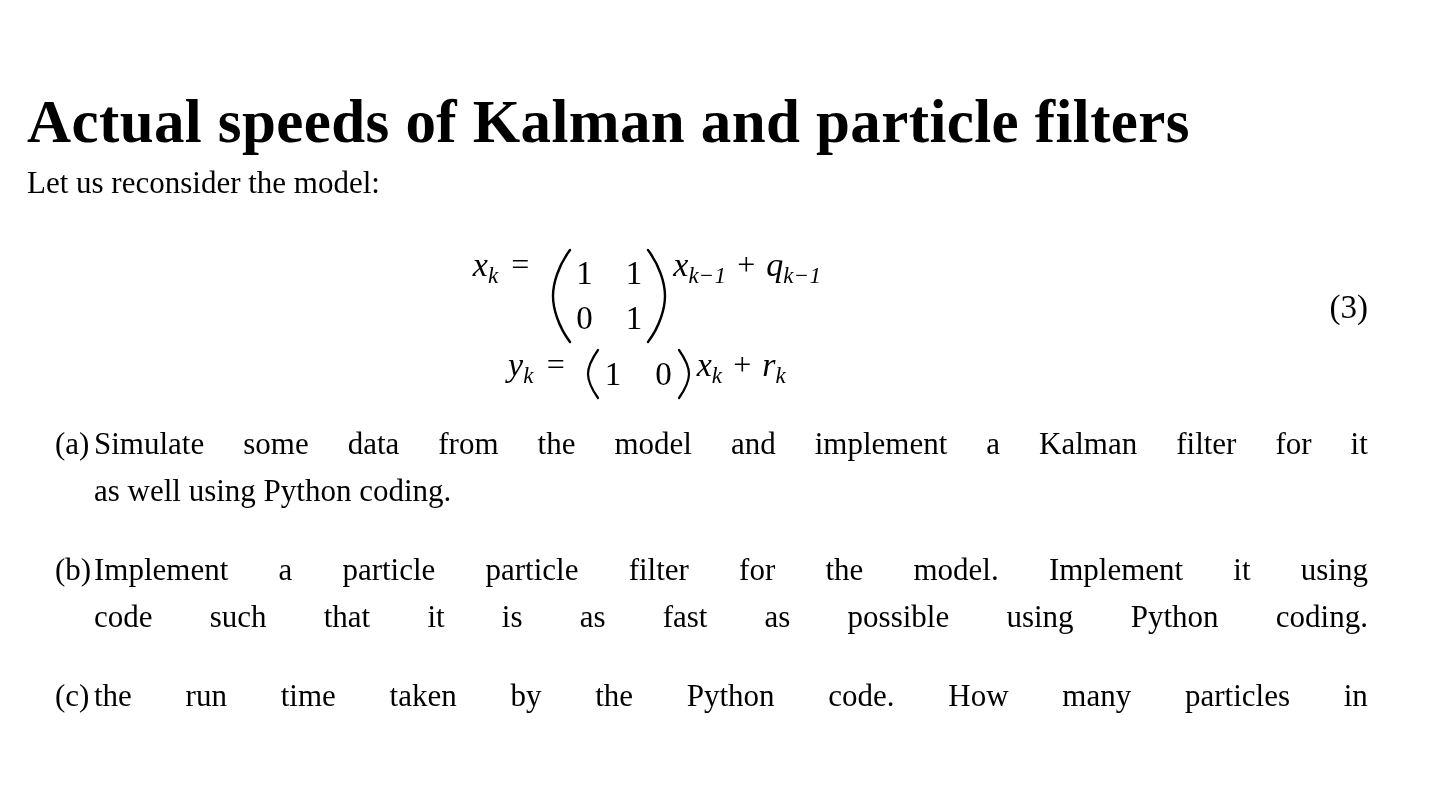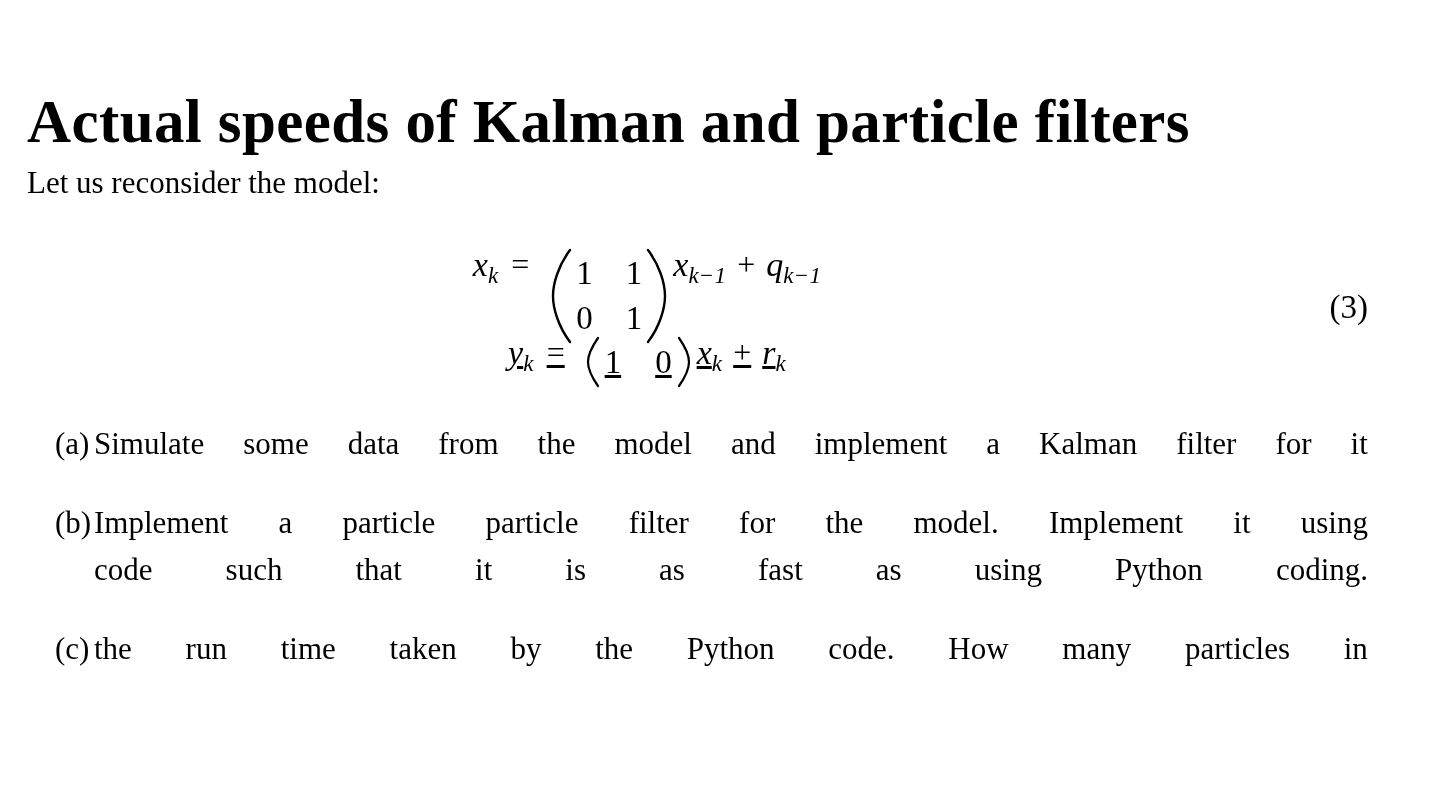--- a/index.html
+++ b/index.html
@@ -68,21 +68,21 @@
   }
 
   .eq-line {
     position: absolute;
     display: flex;
     align-items: flex-start;
     font-size: 33px;
   }
 
   .eq-line-1 { left: 0; top: 30px; width: 1240px; justify-content: center; }
-  .eq-line-2 { left: 0; top: 118px; width: 1240px; justify-content: center; text-decoration: underline; }
+  .eq-line-2 { left: 0; top: 130px; width: 1240px; justify-content: center; }
 
   
   .mvar {
     font-family: "Liberation Serif", "DejaVu Serif", serif;
     font-style: italic;
     font-size: 34px;
     line-height: 1;
   }
   .msub {
     font-style: italic;
@@ -273,20 +273,21 @@
             <span>the</span>
             <span>model</span>
             <span>and</span>
             <span>implement</span>
             <span>a</span>
             <span>Kalman</span>
             <span>filter</span>
             <span>for</span>
             <span>it</span>
           </span>
+        <span class="jline">as well using Python coding.</span>
       </div>
     </div>
 
     <div class="enum-item">
       <div class="enum-label">(b)</div>
       <div class="enum-text">
         <span class="jline just">
             <span>Implement</span>
             <span>a</span>
             <span>particle</span>
@@ -301,20 +302,21 @@
           </span>
         <span class="jline just">
             <span>code</span>
             <span>such</span>
             <span>that</span>
             <span>it</span>
             <span>is</span>
             <span>as</span>
             <span>fast</span>
             <span>as</span>
+            <span>possible</span>
             <span>using</span>
             <span>Python</span>
             <span>coding.</span>
           </span>
       </div>
     </div>
 
     <div class="enum-item">
       <div class="enum-label">(c)</div>
       <div class="enum-text">

